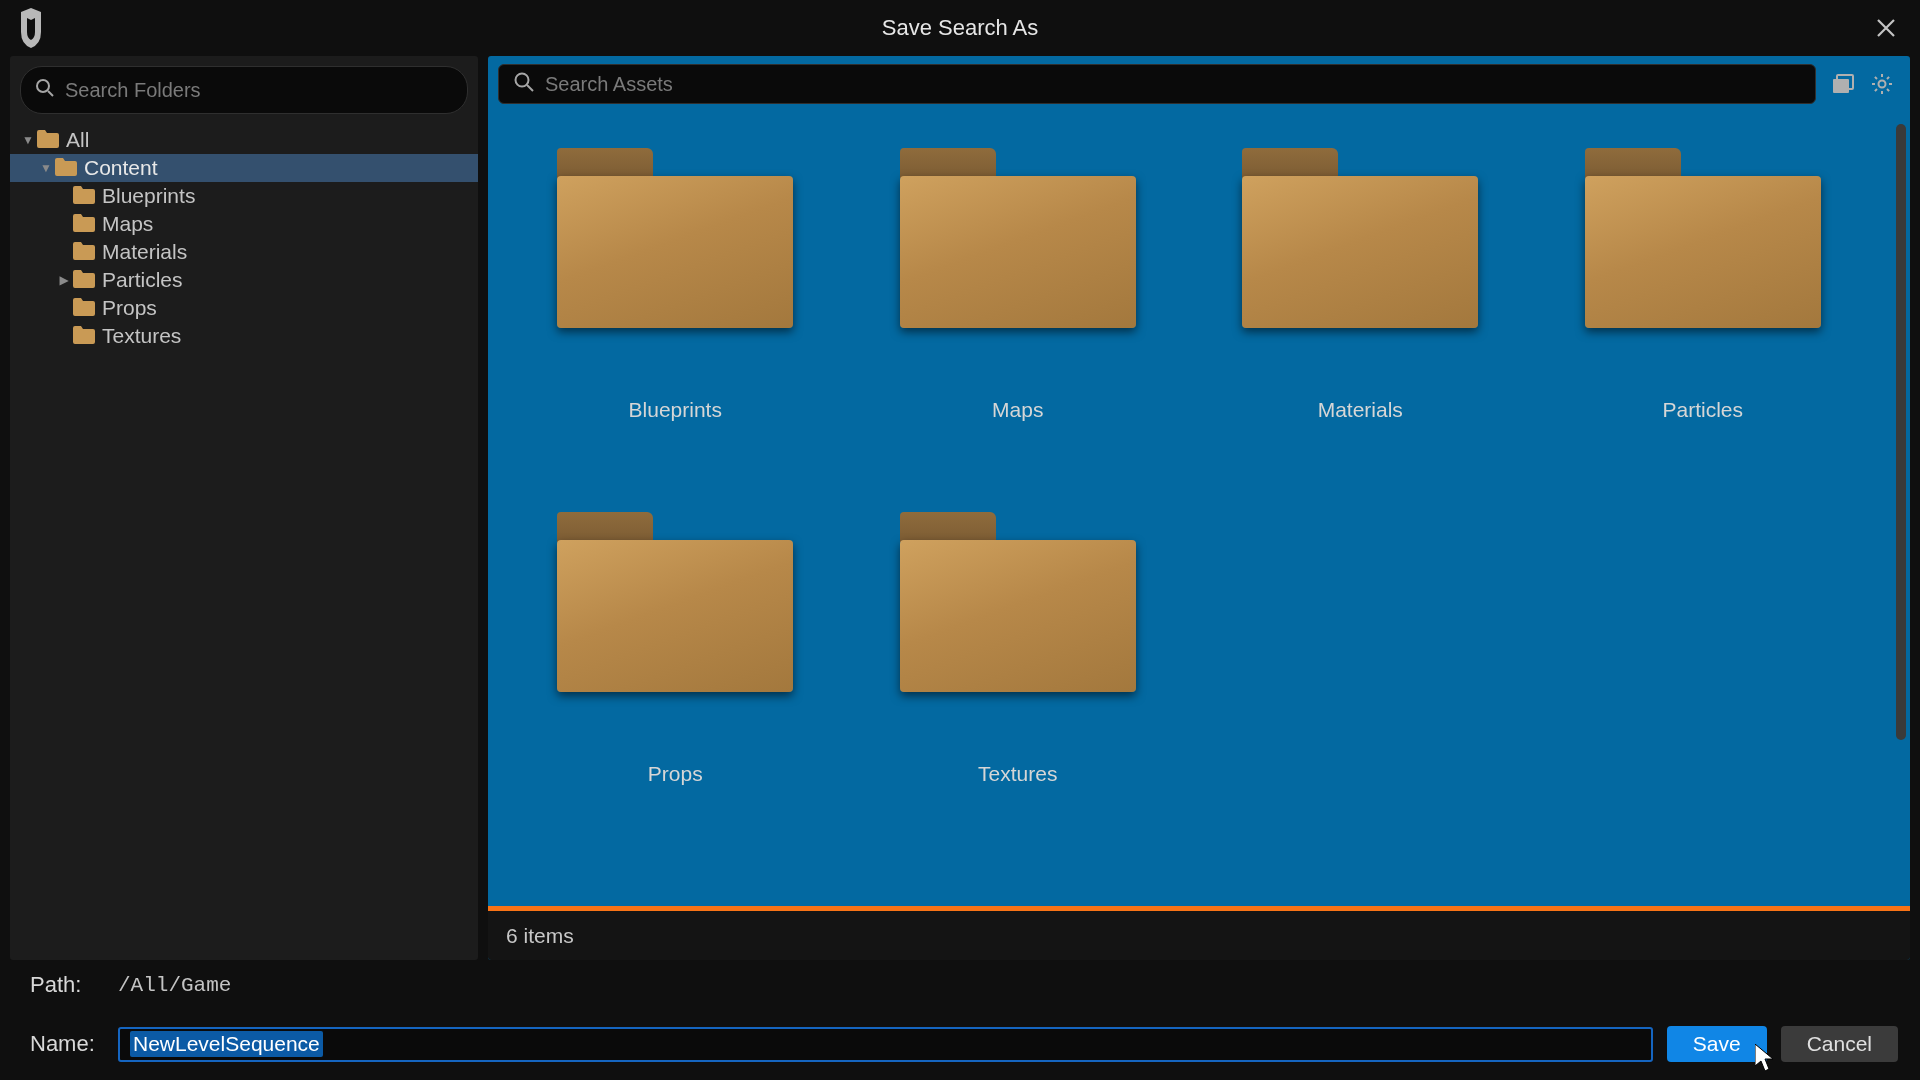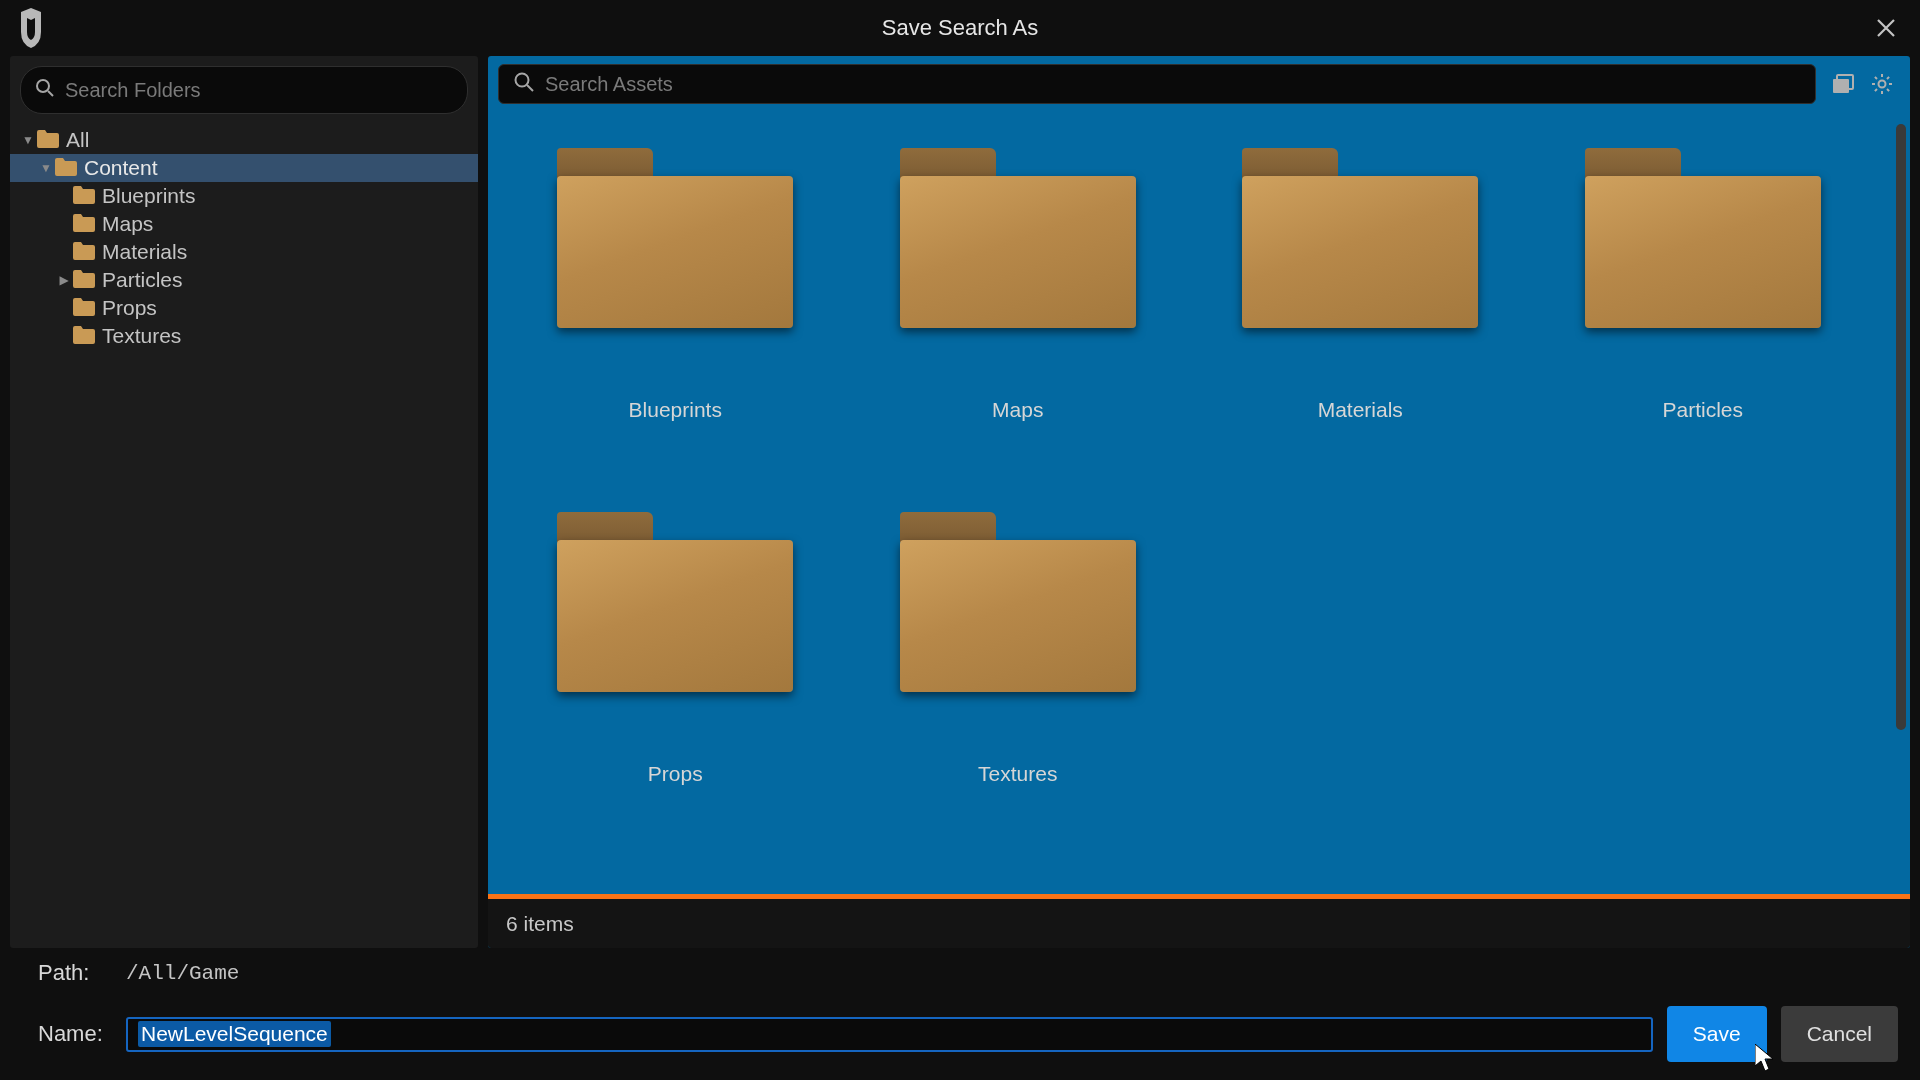--- a/index.html
+++ b/index.html
@@ -245,24 +245,24 @@
   background: #141414;
   display: flex;
   align-items: center;
   padding: 0 18px;
   font-size: 21px;
   color: #c8c8c8;
   border-top: 5px solid #f97316;
 }
 
 .footer {
-  padding: 12px 22px 18px 38px;
+  padding: 12px 22px 18px 30px;
   display: flex;
   flex-direction: column;
-  gap: 20px;
+  gap: 28px;
 }
 .footer-row {
   display: flex;
   align-items: center;
   gap: 14px;
 }
 .footer-label {
   font-size: 22px;
   width: 74px;
   color: #d8d8d8;
@@ -283,21 +283,21 @@
   padding: 0 10px;
 }
 .name-input .sel {
   background: #0b5aa5;
   color: #fff;
   font-size: 21px;
   padding: 1px 3px;
   border-radius: 2px;
 }
 .btn {
-  height: 56px;
+  height: 36px;
   padding: 0 26px;
   border-radius: 4px;
   font-size: 21px;
   display: flex;
   align-items: center;
   justify-content: center;
   cursor: pointer;
   min-width: 98px;
 }
 .btn.primary {

